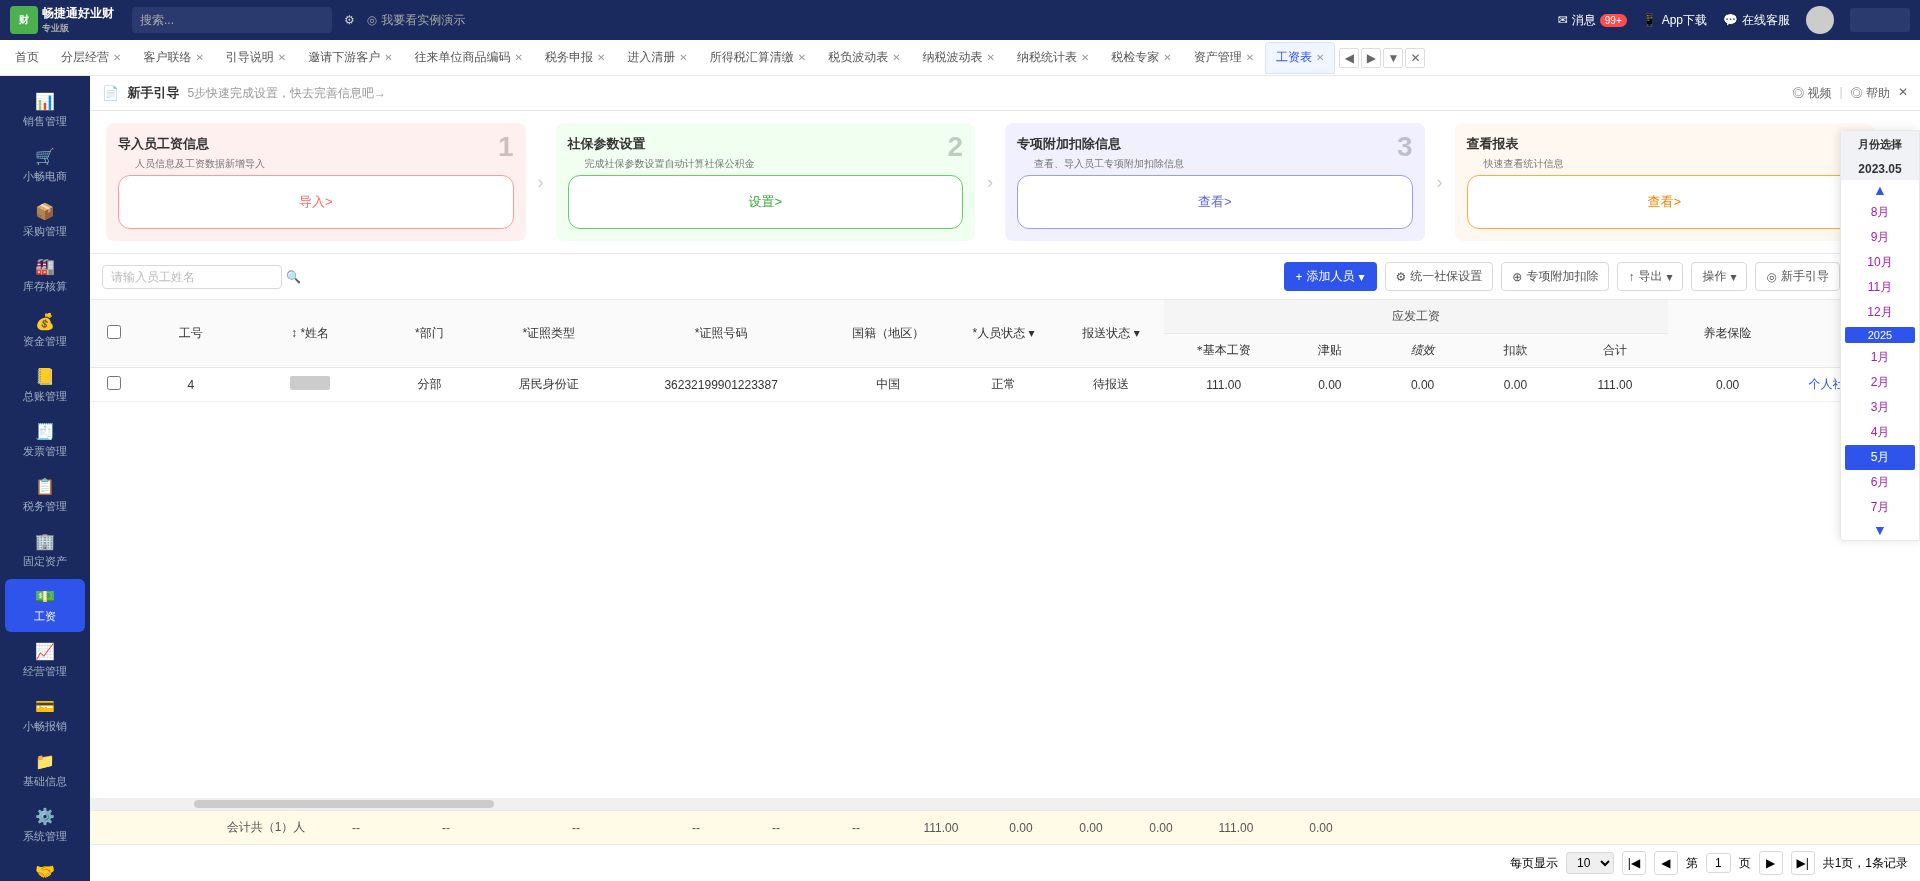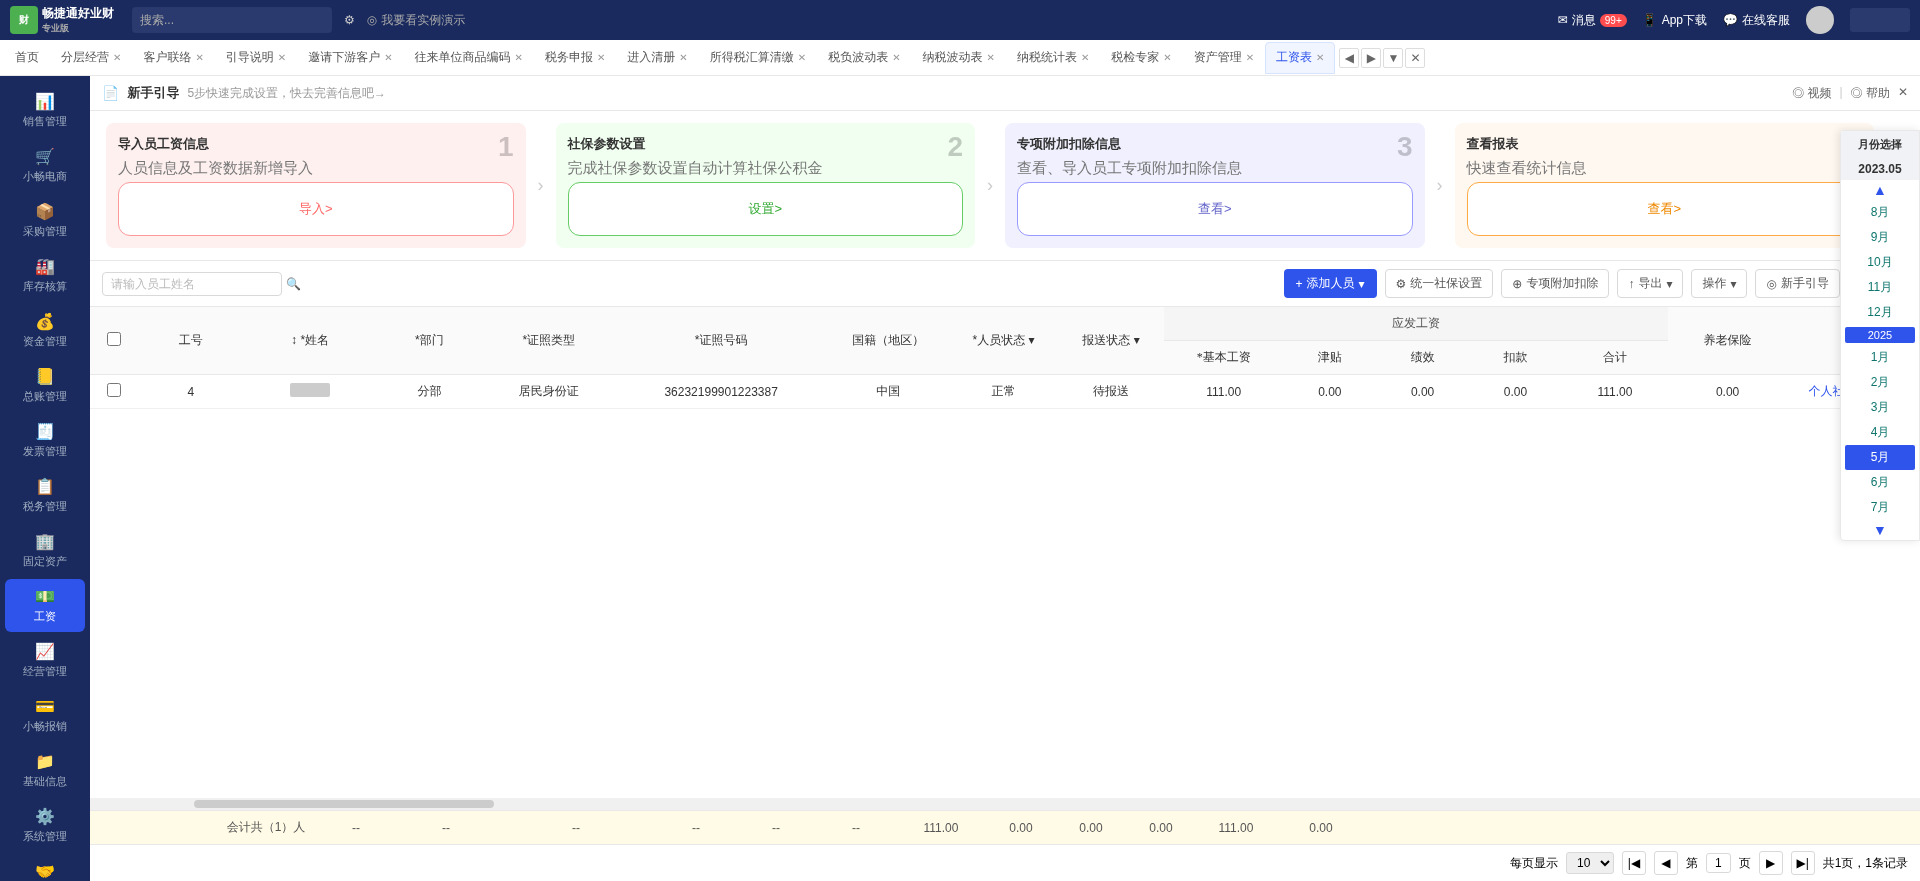--- a/index.html
+++ b/index.html
@@ -70,21 +70,21 @@
       flex: 1; border-radius: 8px; padding: 12px; position: relative; display: flex; flex-direction: column; gap: 4px;
     }
     .step-card-1 { background: #fff0f0; }
     .step-card-2 { background: #f0fff0; }
     .step-card-3 { background: #f0f0ff; }
     .step-card-4 { background: #fff8f0; }
     .step-card-5 { background: #f8f0ff; }
     .step-arrow { width: 30px; display: flex; align-items: center; justify-content: center; color: #ccc; font-size: 18px; }
     .step-num { font-size: 28px; font-weight: bold; opacity: 0.2; position: absolute; top: 8px; right: 12px; }
     .step-title { font-size: 13px; font-weight: bold; color: #333; }
-    .step-desc { font-size: 15px; color: #777; line-height: 1.4; }
+    .step-desc { font-size: 10px; color: #777; line-height: 1.4; margin-left: 17px; }
     .step-btn {
       display: inline-block; padding: 17px 12px; border-radius: 12px; font-size: 13px; cursor: pointer; margin-top: 0; border: 1px solid;
     }
     .step-btn-1 { border-color: #ff9999; color: #ff6666; background: white; }
     .step-btn-2 { border-color: #66cc66; color: #33aa33; background: white; }
     .step-btn-3 { border-color: #9999ff; color: #6666cc; background: white; }
     .step-btn-4 { border-color: #ffaa44; color: #ee8800; background: white; }
     .step-btn-5 { border-color: #aa66cc; color: #884499; background: white; }
 
     
@@ -129,40 +129,40 @@
     .page-btn { width: 24px; height: 24px; border: 1px solid #d9d9d9; border-radius: 3px; cursor: pointer; display: flex; align-items: center; justify-content: center; background: white; font-size: 12px; }
 
     
     .month-panel {
       position: fixed; right: 0; top: 130px; width: 80px; background: white;
       border: 1px solid #e8e8e8; border-radius: 4px 0 0 4px; box-shadow: -2px 0 8px rgba(0,0,0,0.1);
       z-index: 100; display: flex; flex-direction: column;
     }
     .month-panel-header { background: #f0f2f5; padding: 6px 16px; font-size: 11px; color: #333; text-align: center; font-weight: bold; }
     .month-list { display: flex; flex-direction: column; }
-    .month-item { padding: 4px 8px; text-align: center; cursor: pointer; font-size: 12px; color: #0f766e; }
+    .month-item { padding: 4px 8px; text-align: center; cursor: pointer; font-size: 12px; color: #a21caf; }
     .month-item.active { background: #2f54eb; color: white; border-radius: 2px; margin: 0 4px; }
     .month-panel-year { text-align: center; font-size: 12px; font-weight: bold; color: #333; padding: 4px; background: #f0f2f5; }
     .scroll-btn { text-align: center; cursor: pointer; color: #2f54eb; font-size: 14px; padding: 2px; }
 
     
     .scroll-bar-area { height: 12px; background: #f0f0f0; display: flex; align-items: center; padding: 0 4px; flex-shrink: 0; }
     .scroll-bar-thumb { height: 8px; background: #ccc; border-radius: 4px; width: 300px; margin-left: 100px; cursor: pointer; }
     .col-checkbox { width: 36px; }
     .col-emp-num { width: 80px; }
     .col-name { width: 100px; }
     .col-dept { width: 80px; }
     .col-id-type { width: 100px; }
     .col-id-num { width: 160px; }
     .col-nation { width: 80px; }
     .col-status { width: 80px; }
     .col-report { width: 80px; }
     .col-basic { width: 90px; font-family: Liberation Serif, serif; }
     .col-allowance { width: 70px; }
-    .col-perf { width: 70px; }
+    .col-perf { width: 70px; font-style: italic; }
     .col-deduct { width: 70px; }
     .col-total { width: 80px; }
     .col-pension { width: 90px; }
     .col-ops { width: 100px; }
 
     .link-text { color: #2f54eb; cursor: pointer; }
     .name-blur { display: inline-block; background: #ccc; width: 40px; height: 14px; border-radius: 2px; }
   </style>
 </head>
 <body>

